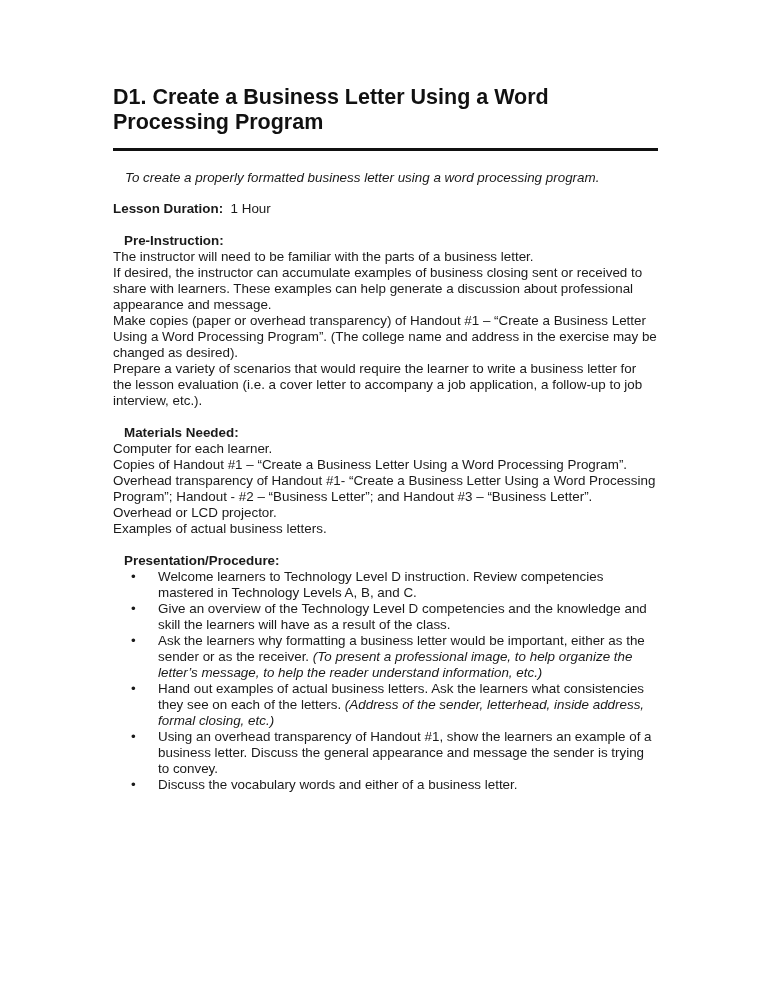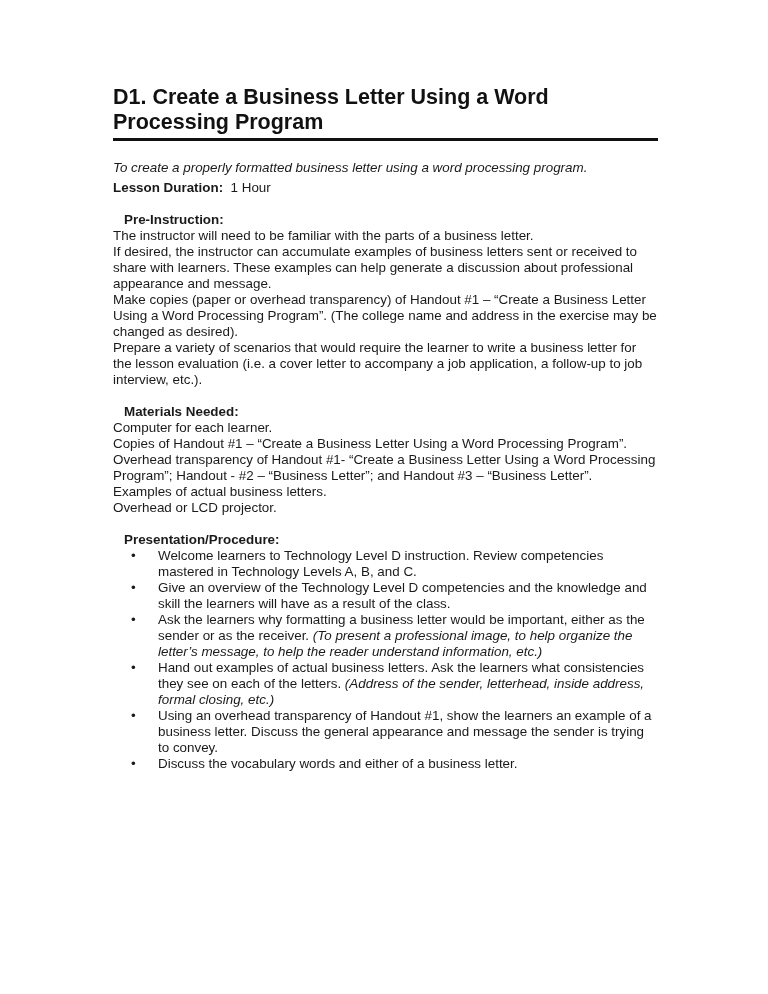--- a/index.html
+++ b/index.html
@@ -4,24 +4,24 @@
 <style>
   html, body { margin: 0; padding: 0; background: #ffffff; }
   body { width: 768px; height: 994px; position: relative; overflow: hidden; }
   .page {
     position: absolute; left: 113px; top: 85px; width: 545px;
     font-family: "Liberation Sans", sans-serif; color: #1a1a1a;
     font-size: 13.4px; line-height: 16px;
   }
   .title {
     font-weight: bold; font-size: 21.5px; line-height: 25px; color: #111;
-    margin: 0; padding-bottom: 3px; border-bottom: 3.5px solid #111;
+    margin: 0; padding-bottom: 13px; border-bottom: 3.5px solid #111;
   }
-  .intro { font-style: italic; margin: 19px 0 0 0; }
-  .duration { margin: 4px 0 0 0; }
+  .intro { font-style: italic; margin: 19px 0 0 12px; }
+  .duration { margin: 15px 0 0 0; }
   .label { font-weight: bold; }
   .section { margin-top: 16px; }
   .section-head { font-weight: bold; display: block; padding-left: 11px; }
   .line { display: block; }
   ul.proc { list-style: none; margin: 0; padding: 0; }
   ul.proc li { position: relative; padding-left: 45px; }
   ul.proc li .bullet { position: absolute; left: 18px; top: 0; }
   .it { font-style: italic; }
 </style>
 </head>
@@ -33,32 +33,32 @@
   <p class="intro">To create a properly formatted business letter using a word processing program.</p>
 
   <p class="duration">
     <span class="label">Lesson Duration:</span>&nbsp;
     <span>1 Hour</span>
   </p>
 
   <div class="section">
     <span class="section-head">Pre-Instruction:</span>
     <span class="line">The instructor will need to be familiar with the parts of a business letter.</span>
-    <span class="line">If desired, the instructor can accumulate examples of business letters sent or received to share with learners.  These examples can help generate a discussion about professional appearance and message.</span>
+    <span class="line">If desired, the instructor can accumulate examples of business closing sent or received to share with learners.  These examples can help generate a discussion about professional appearance and message.</span>
     <span class="line">Make copies (paper or overhead transparency) of Handout #1 – “Create a Business Letter Using a Word Processing Program”.  (The college name and address in the exercise may be changed as desired).</span>
     <span class="line">Prepare a variety of scenarios that would require the learner to write a business letter for the lesson evaluation (i.e. a cover letter to accompany a job application, a follow-up to job interview, etc.).</span>
   </div>
 
   <div class="section">
     <span class="section-head">Materials Needed:</span>
     <span class="line">Computer for each learner.</span>
     <span class="line">Copies of Handout #1 – “Create a Business Letter Using a Word Processing Program”.</span>
     <span class="line">Overhead transparency of Handout #1- “Create a Business Letter Using a Word Processing Program”; Handout - #2 – “Business Letter”; and Handout #3 – “Business Letter”.</span>
+    <span class="line">Overhead or LCD projector.</span>
     <span class="line">Examples of actual business letters.</span>
-    <span class="line">Overhead or LCD projector.</span>
   </div>
 
 
   <div class="section">
     <span class="section-head">Presentation/Procedure:</span>
     <ul class="proc">
       <li>
         <span class="bullet">•</span>
         <span>Welcome learners to Technology Level D instruction.  Review competencies mastered in Technology Levels A, B, and C.</span>
       </li>

